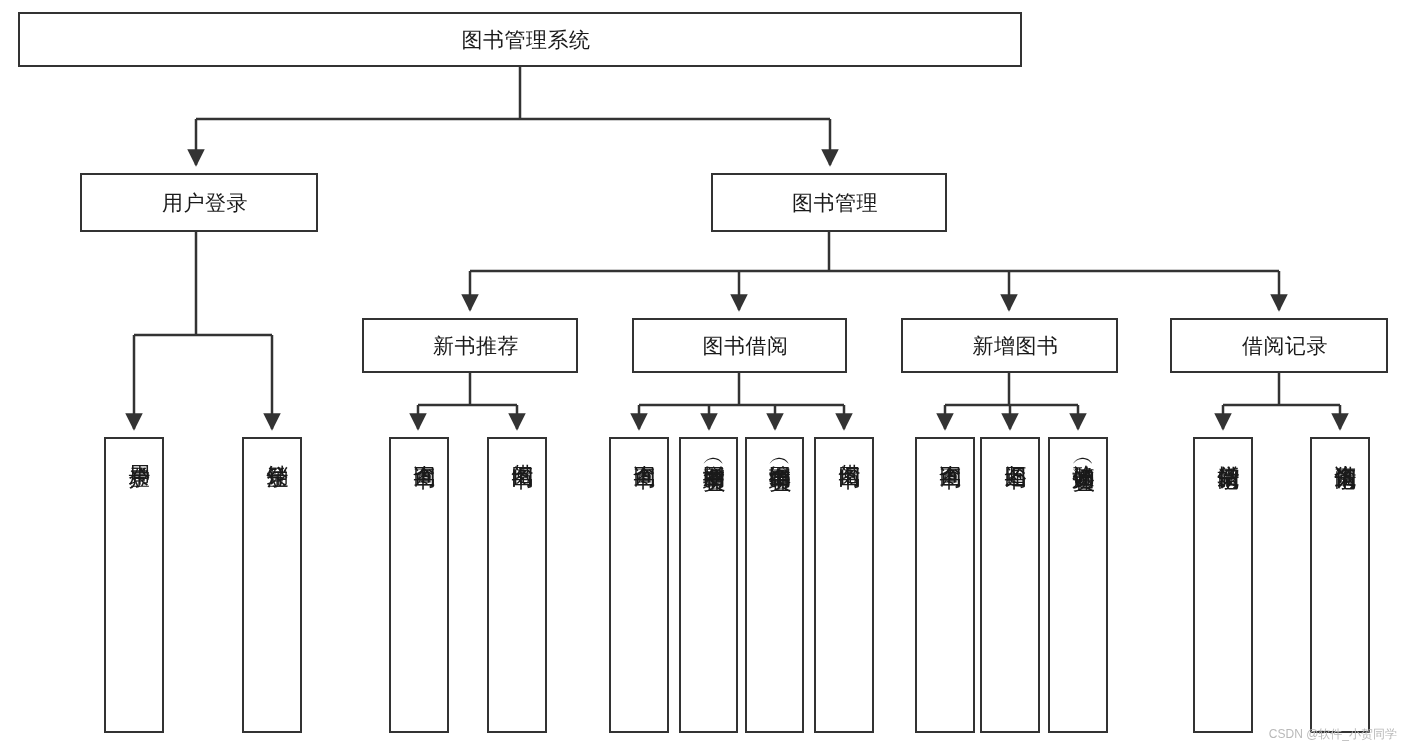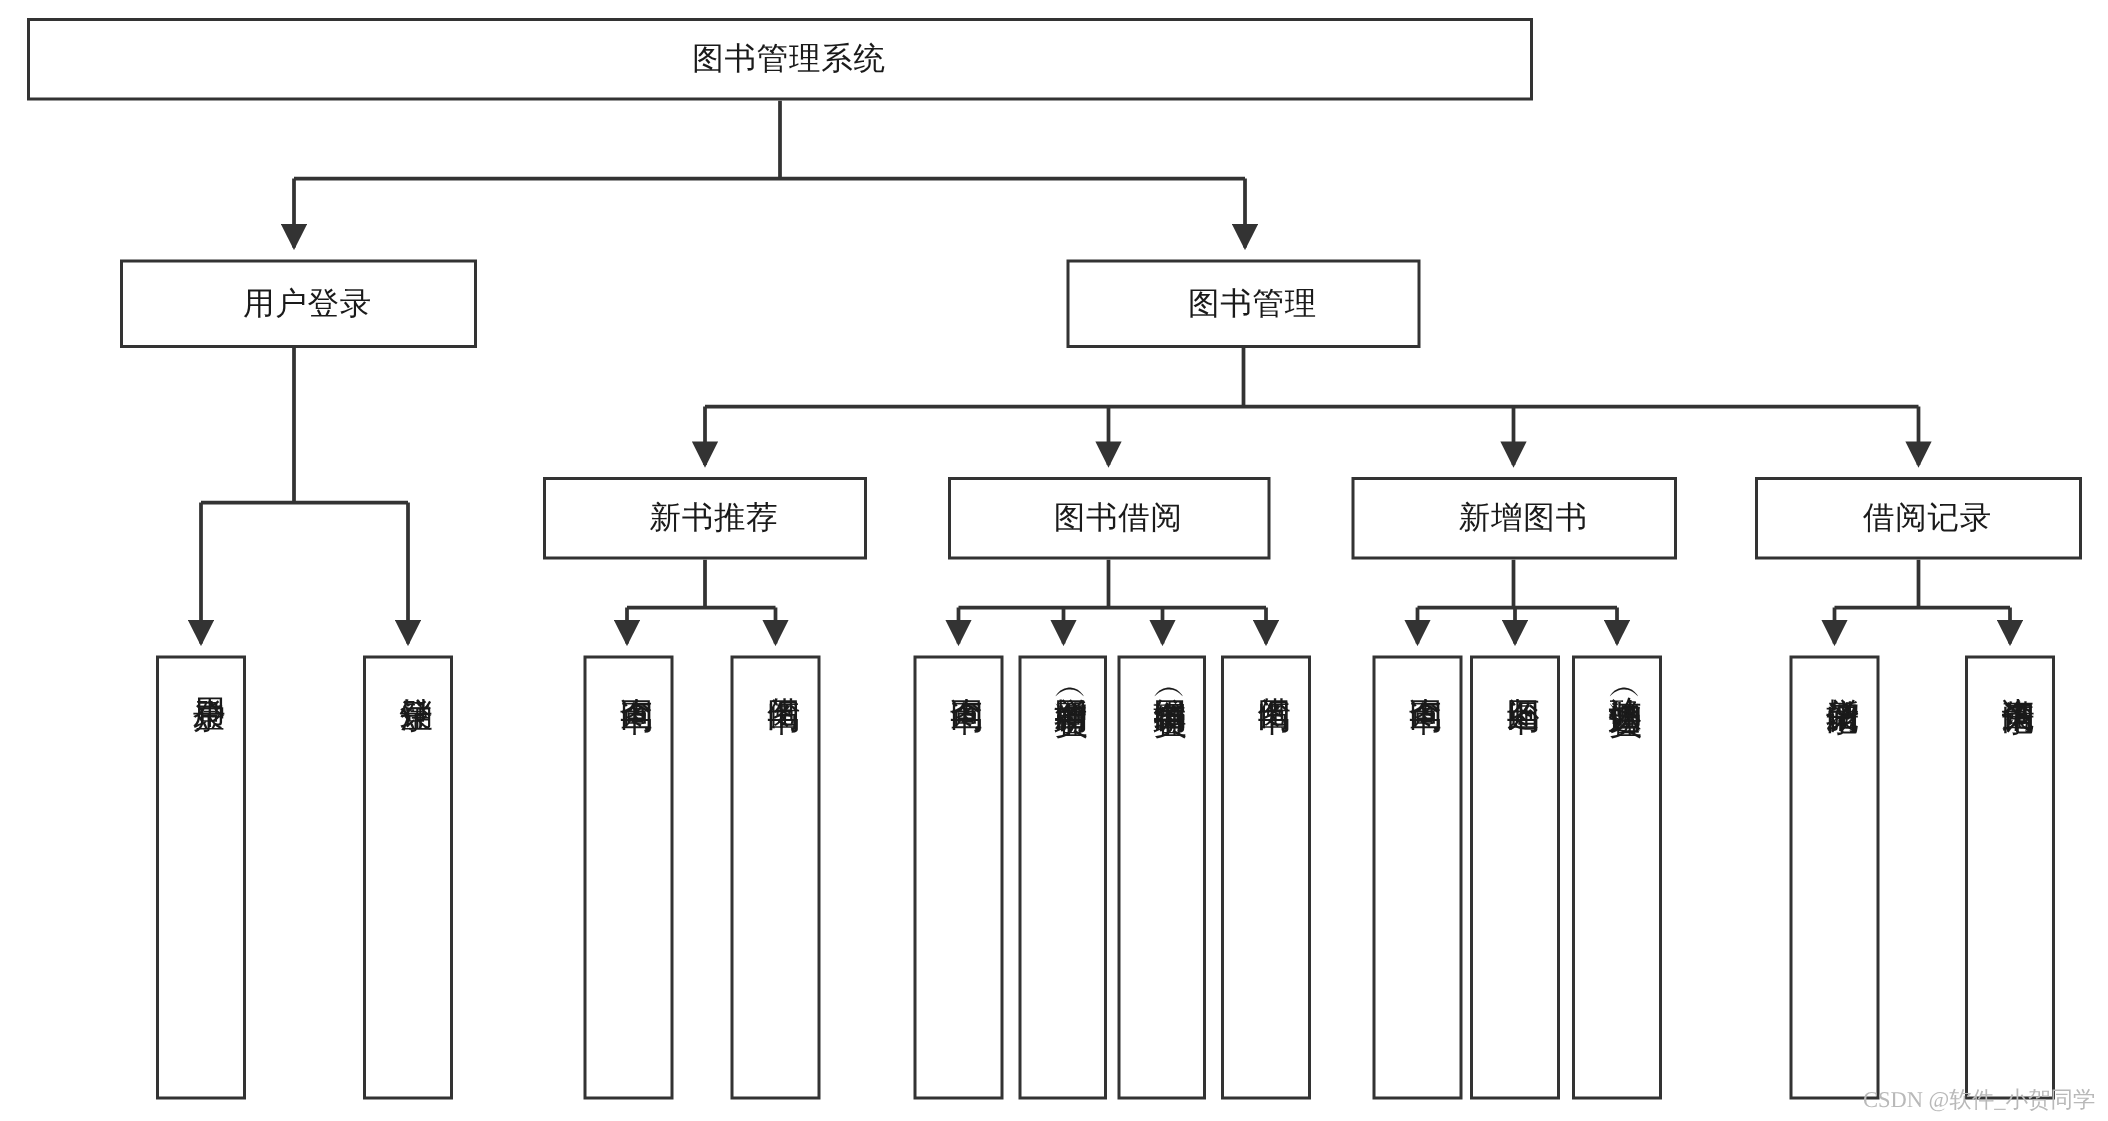--- a/index.html
+++ b/index.html
@@ -57,25 +57,24 @@
     text-orientation: upright;
     font-size: 22px;
     line-height: 1.05;
     letter-spacing: 1px;
     max-height: 100%;
   }
   #watermark {
     position: absolute;
     right: 8px;
     bottom: 4px;
-    font-size: 15px;
+    font-size: 12px;
     color: #b9b9b9;
     white-space: nowrap;
     z-index: 5;
-    font-family: Liberation Serif, serif;
   }
 </style>
 </head>
 <body>
 
 <div id="canvas">
 
   <svg id="edges" viewBox="0 0 1405 747" xmlns="http://www.w3.org/2000/svg">
     <defs>
       <marker id="arrow" viewBox="0 0 10 10" refX="9" refY="5" markerWidth="7" markerHeight="7" orient="auto-start-reverse">

